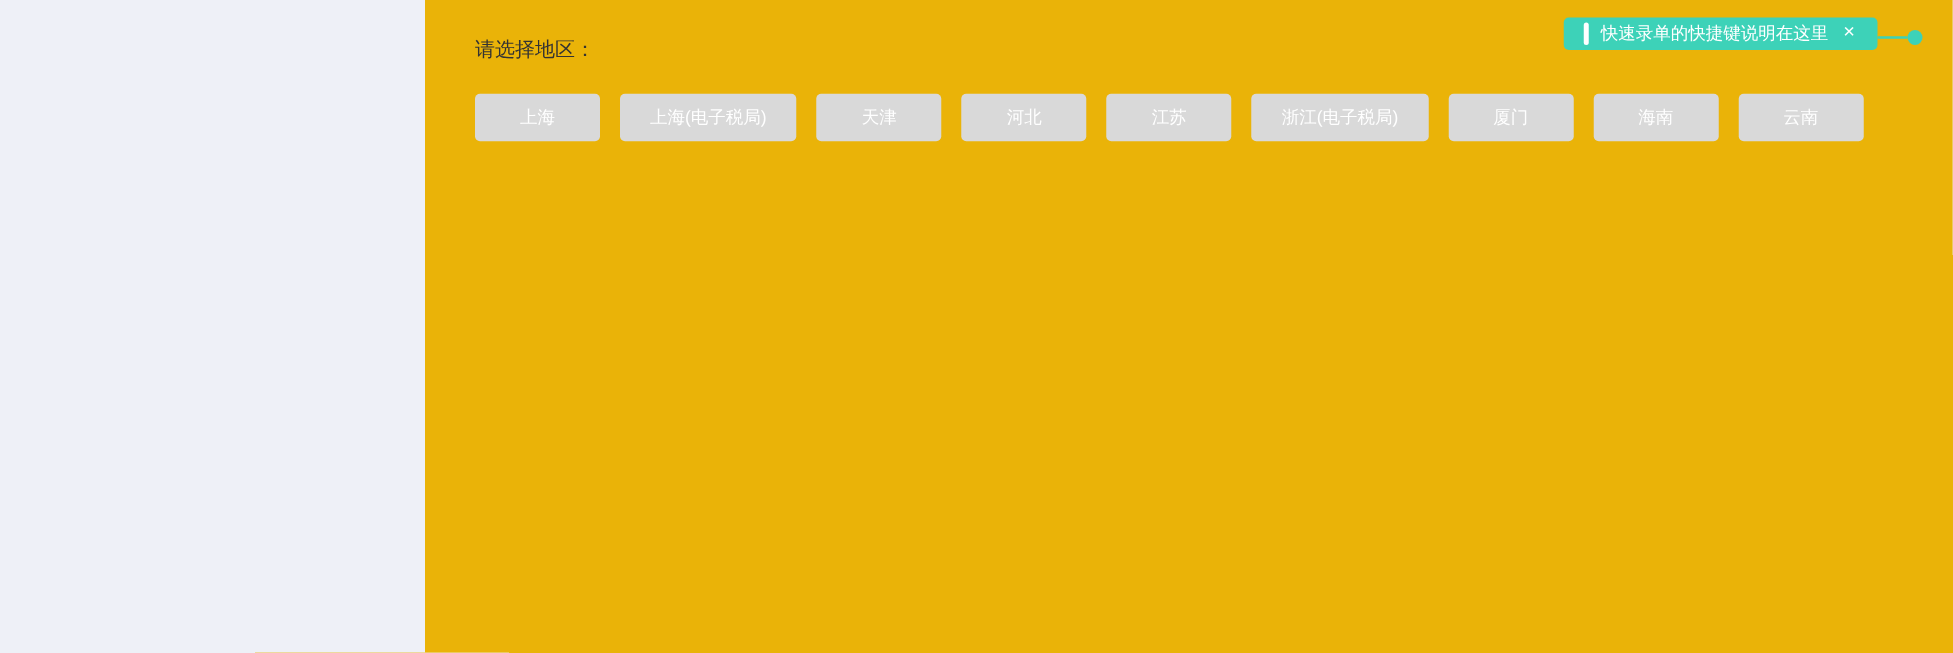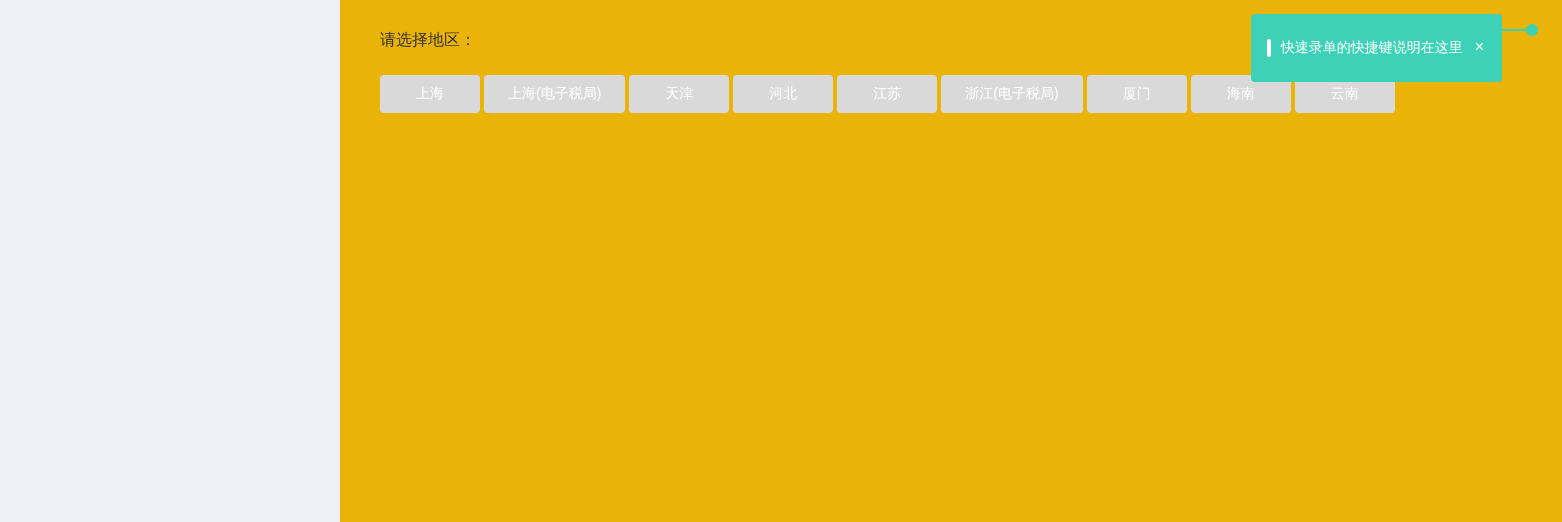--- a/index.html
+++ b/index.html
@@ -39,21 +39,21 @@
     .page-title {
       font-size: 16px;
       color: #333;
       margin-bottom: 24px;
       font-weight: normal;
     }
 
     .region-buttons {
       display: flex;
       flex-wrap: wrap;
-      gap: 4px;
+      gap: 16px;
     }
 
     .region-btn {
       background: #d9d9d9;
       border: none;
       border-radius: 4px;
       padding: 10px 24px;
       font-size: 14px;
       color: #fff;
       cursor: pointer;
@@ -63,21 +63,21 @@
     }
 
     
     .tooltip-banner {
       position: absolute;
       top: 14px;
       right: 60px;
       background: #3dd2b8;
       color: #fff;
       font-size: 14px;
-      padding: 25px 16px;
+      padding: 4px 16px;
       border-radius: 4px;
       display: flex;
       align-items: flex-start;
       gap: 10px;
       white-space: nowrap;
     }
 
     .tooltip-banner .bar {
       width: 4px;
       height: 18px;

